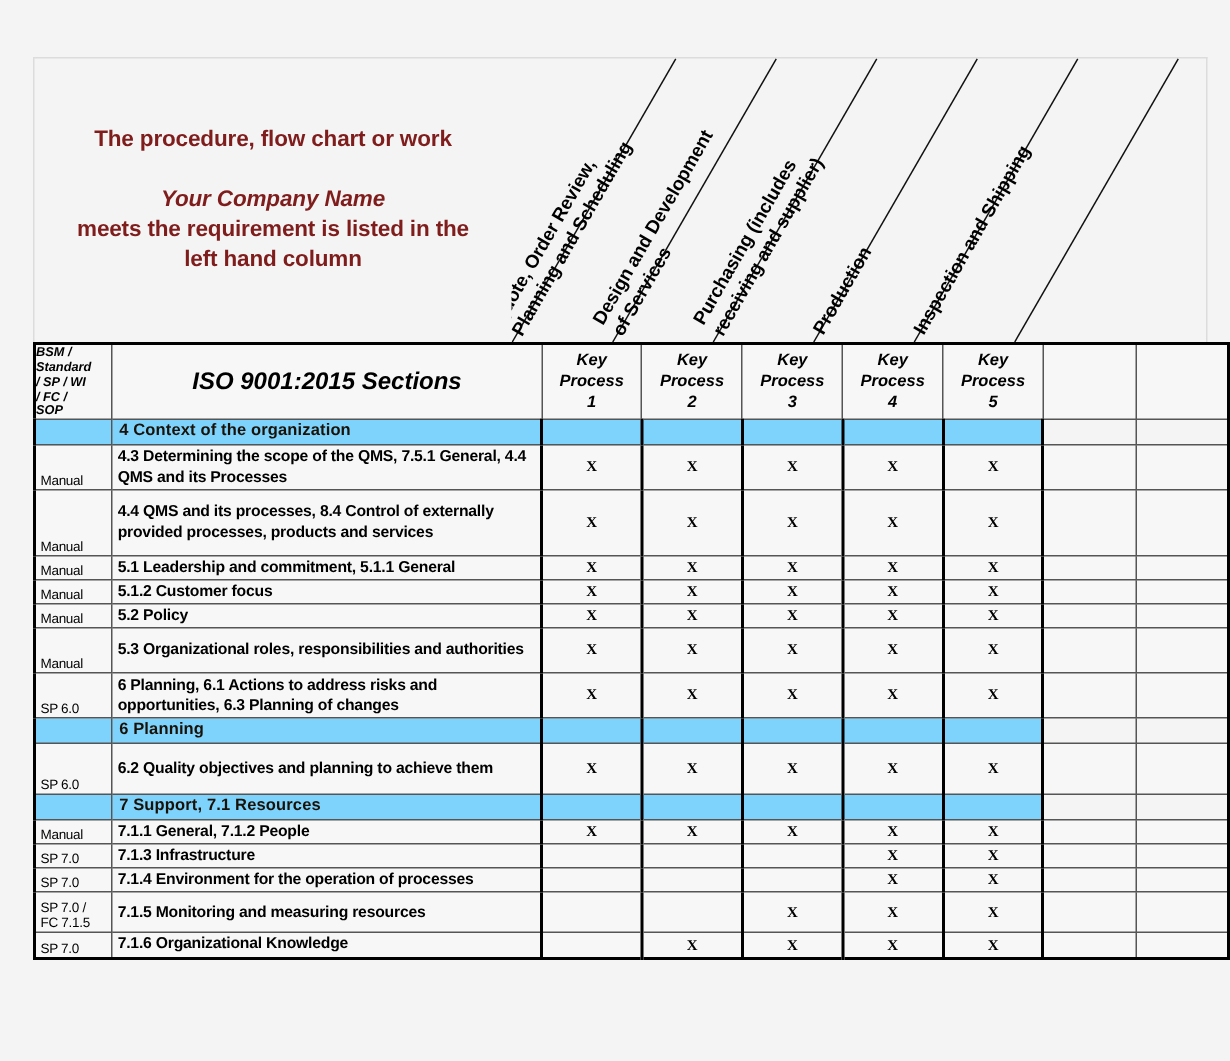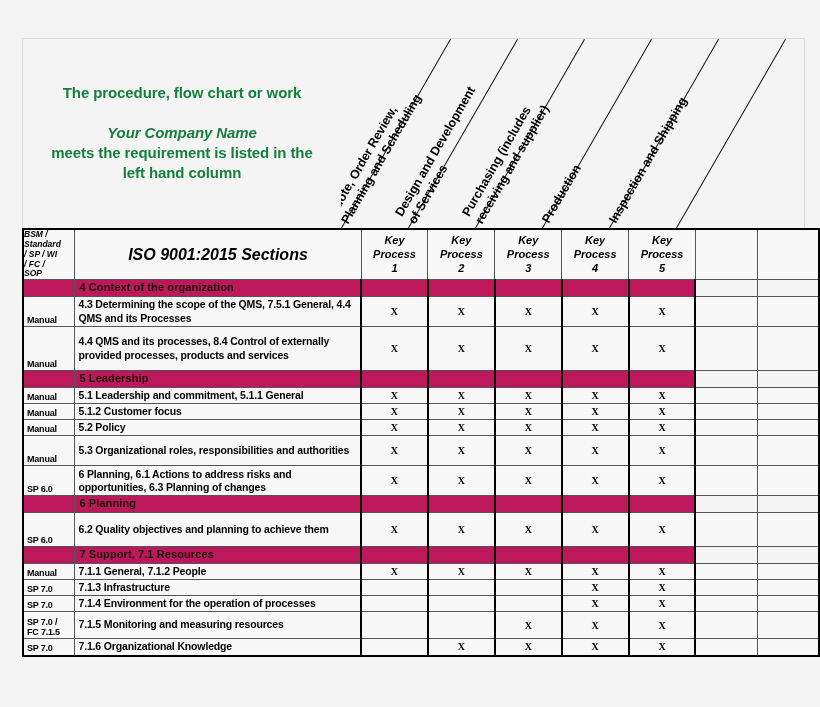--- a/index.html
+++ b/index.html
@@ -47,21 +47,21 @@
     align-items: center;
     justify-content: center;
     text-align: center;
     box-sizing: border-box;
     padding: 0 6px;
   }
   .title-text {
     font-size: 15px;
     font-weight: bold;
     line-height: 1.33;
-    color: #15803d;
+    color: #7f1d1d;
     letter-spacing: -0.1px;
   }
   .title-company {
     font-style: italic;
     white-space: nowrap;
   }
 
   
   .diag-area {
     position: absolute;
@@ -143,21 +143,21 @@
     font-size: 11px;
     line-height: 1.25;
   }
   th.h-blank, td.blank-col {
     border: 1px solid #d8d8d8;
     background: #f4f4f4;
   }
 
   tbody td.ref {
     font-size: 9px;
-    font-weight: bold;
+    font-weight: normal;
     padding: 1px 3px 1px 3px;
     vertical-align: bottom;
     line-height: 1.12;
     letter-spacing: -0.2px;
   }
   tbody td.sec {
     font-size: 10.5px;
     font-weight: bold;
     padding: 1px 3px;
     line-height: 1.25;
@@ -174,21 +174,21 @@
   }
   tbody td.ref, tbody td.sec {
     border-left: 2px solid #000;
     border-right: 2px solid #000;
   }
   tbody td.ref { border-right: 1px solid #555; }
   tbody td.sec { border-left: 1px solid #555; border-right: 2px solid #000; }
 
   
   tr.section td {
-    background: #be185d;
+    background: #7dd3fc;
   }
   tr.section td.sec {
     font-size: 11px;
     font-weight: bold;
     color: #1a1208;
     padding-left: 4px;
     letter-spacing: 0.1px;
   }
   tr.section td.blank-col { background: #f4f4f4; }
 </style>
@@ -302,31 +302,20 @@
           <td class="ref">Manual</td>
           <td class="sec">4.4 QMS and its processes, 8.4 Control of externally provided processes, products and services</td>
           <td class="mark">X</td>
           <td class="mark">X</td>
           <td class="mark">X</td>
           <td class="mark">X</td>
           <td class="mark">X</td>
           <td class="blank-col"></td>
           <td class="blank-col"></td>
         </tr>
-        <tr class="section" style="height: 15px;">
-          <td class="ref"></td>
-          <td class="sec">5 Leadership</td>
-          <td class="mark"></td>
-          <td class="mark"></td>
-          <td class="mark"></td>
-          <td class="mark"></td>
-          <td class="mark"></td>
-          <td class="blank-col"></td>
-          <td class="blank-col"></td>
-        </tr>
         <tr style="height: 15px;">
           <td class="ref">Manual</td>
           <td class="sec">5.1 Leadership and commitment, 5.1.1 General</td>
           <td class="mark">X</td>
           <td class="mark">X</td>
           <td class="mark">X</td>
           <td class="mark">X</td>
           <td class="mark">X</td>
           <td class="blank-col"></td>
           <td class="blank-col"></td>

